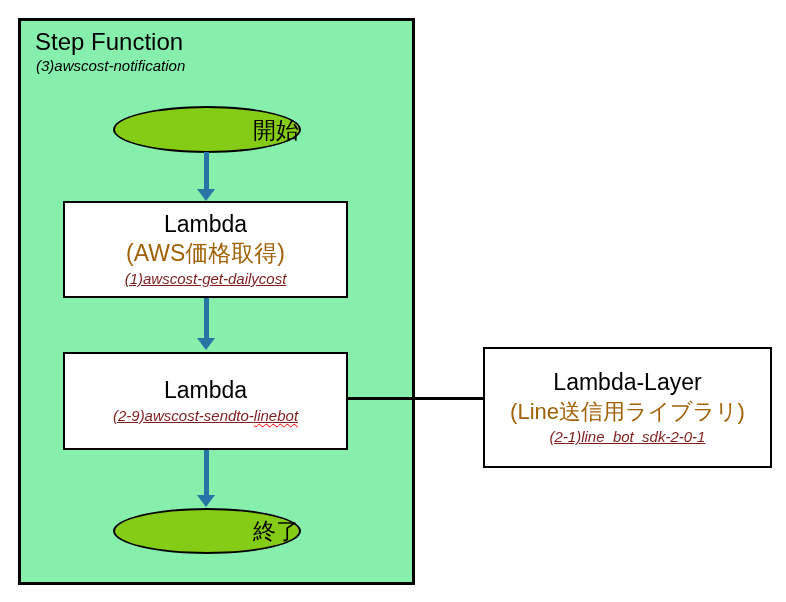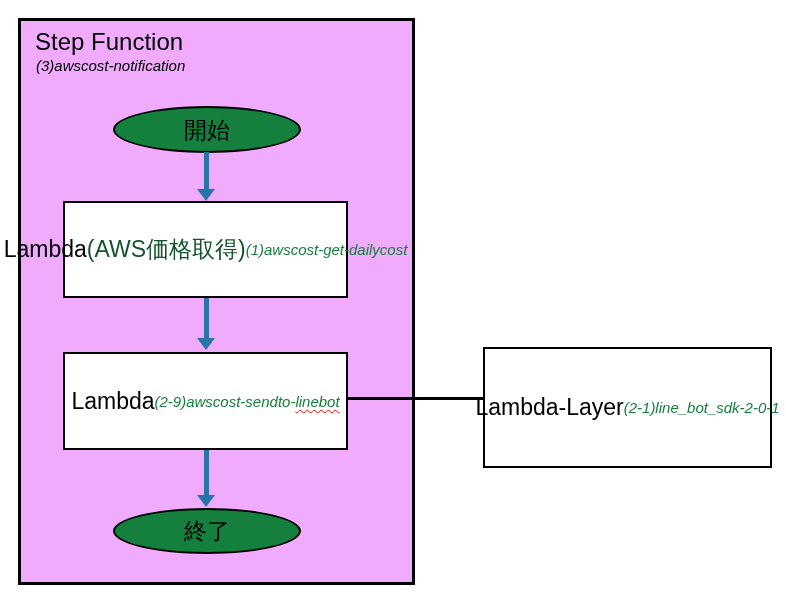--- a/index.html
+++ b/index.html
@@ -24,21 +24,21 @@
   }
 
   
   .group-container {
     position: absolute;
     left: 18px;
     top: 18px;
     width: 397px;
     height: 567px;
     box-sizing: border-box;
-    background: #f0abfc;
+    background: #86efac;
     border: 3px solid #000000;
   }
 
   .group-title {
     position: absolute;
     left: 14px;
     top: 6px;
     font-size: 24px;
     line-height: 30px;
     color: #000000;
@@ -52,26 +52,26 @@
     line-height: 19px;
     font-style: italic;
     color: #000000;
     white-space: nowrap;
   }
 
   
   .ellipse-node {
     position: absolute;
     box-sizing: border-box;
-    background: #15803d;
+    background: #84cc16;
     border: 2.5px solid #000000;
     border-radius: 50%;
     display: flex;
     align-items: center;
-    justify-content: center;
+    justify-content: flex-end;
   }
   .ellipse-node .node-line {
     font-size: 23px;
     line-height: 28px;
     color: #000000;
     white-space: nowrap;
   }
   #node-start {
     left: 113px;
     top: 106px;
@@ -85,42 +85,43 @@
     height: 46px;
   }
 
   
   .box-node {
     position: absolute;
     box-sizing: border-box;
     background: #ffffff;
     border: 2.5px solid #000000;
     display: flex;
-    flex-direction: row;
+    flex-direction: column;
     align-items: center;
     justify-content: center;
   }
   .box-node .node-title {
     font-size: 23px;
     line-height: 29px;
     color: #000000;
     white-space: nowrap;
   }
   .box-node .node-sub {
     font-size: 23px;
     line-height: 29px;
-    color: #14532d;
+    color: #a16207;
     white-space: nowrap;
   }
   .box-node .node-id {
     font-size: 15px;
     line-height: 21px;
     font-style: italic;
-    color: #15803d;
-    white-space: nowrap;
+    color: #7f1d1d;
+    white-space: nowrap;
+    text-decoration: underline;
   }
 
   #node-lambda-1 {
     left: 63px;
     top: 201px;
     width: 285px;
     height: 97px;
   }
   #node-lambda-2 {
     left: 63px;
@@ -208,20 +209,21 @@
 
   <div class="box-node" id="node-lambda-2">
     <div class="node-title">Lambda</div>
     <div class="node-id"><span>(2-9)awscost-sendto-</span><span class="misspelled">linebot</span></div>
   </div>
 
   <div class="link-h" id="link-l2-to-layer"></div>
 
   <div class="box-node" id="node-lambda-layer">
     <div class="node-title">Lambda-Layer</div>
+    <div class="node-sub">(Line送信用ライブラリ)</div>
     <div class="node-id">(2-1)line_bot_sdk-2-0-1</div>
   </div>
 
   <div class="arrow-v" id="arrow-l2-to-end"></div>
   <div class="arrow-head" id="arrowhead-l2-to-end"></div>
 
   <div class="ellipse-node" id="node-end">
     <span class="node-line">終了</span>
   </div>
 

